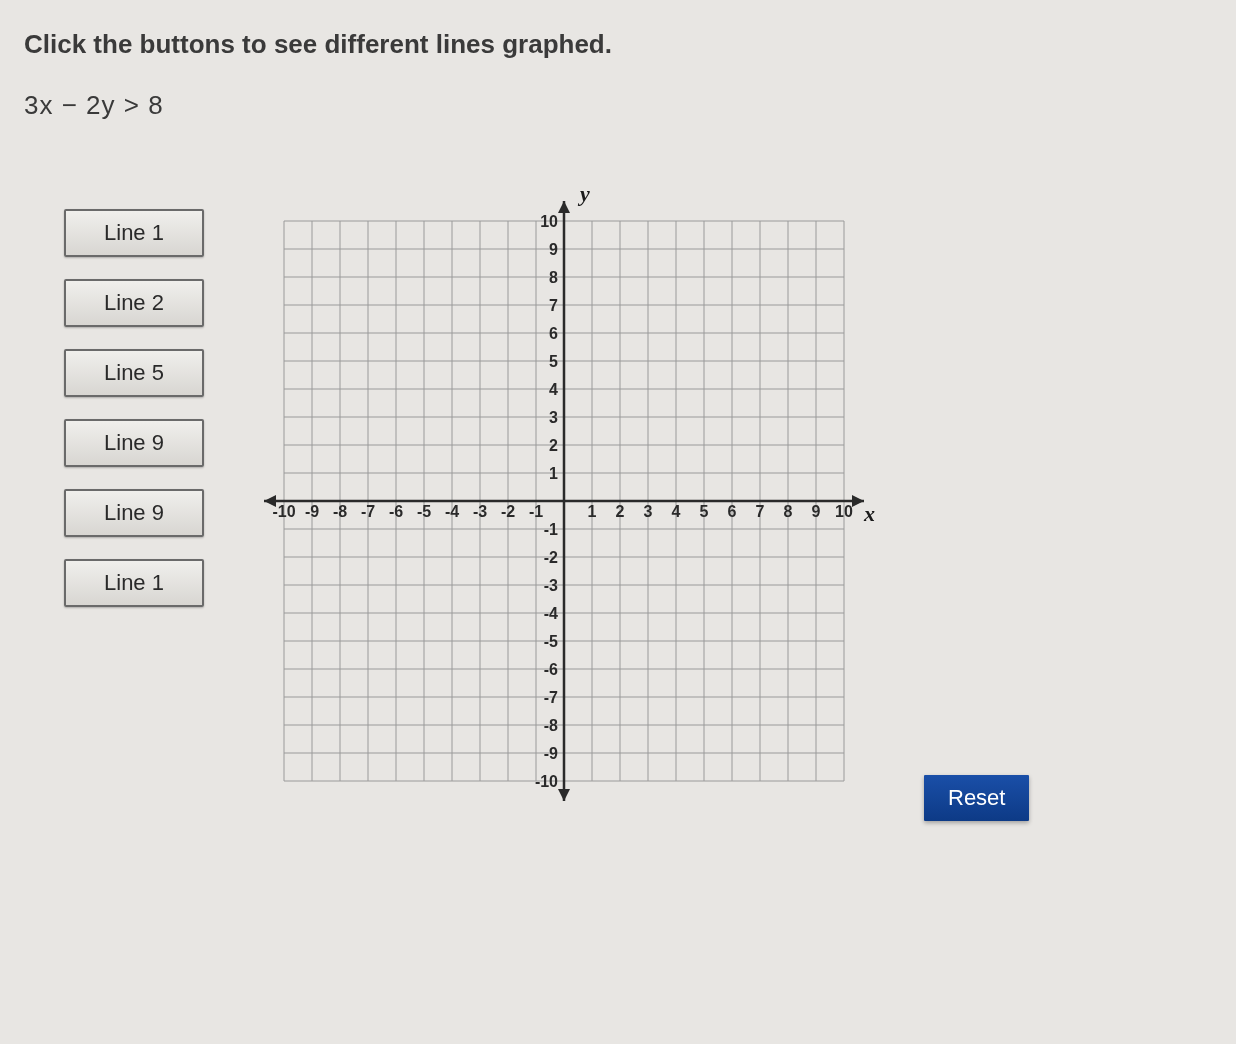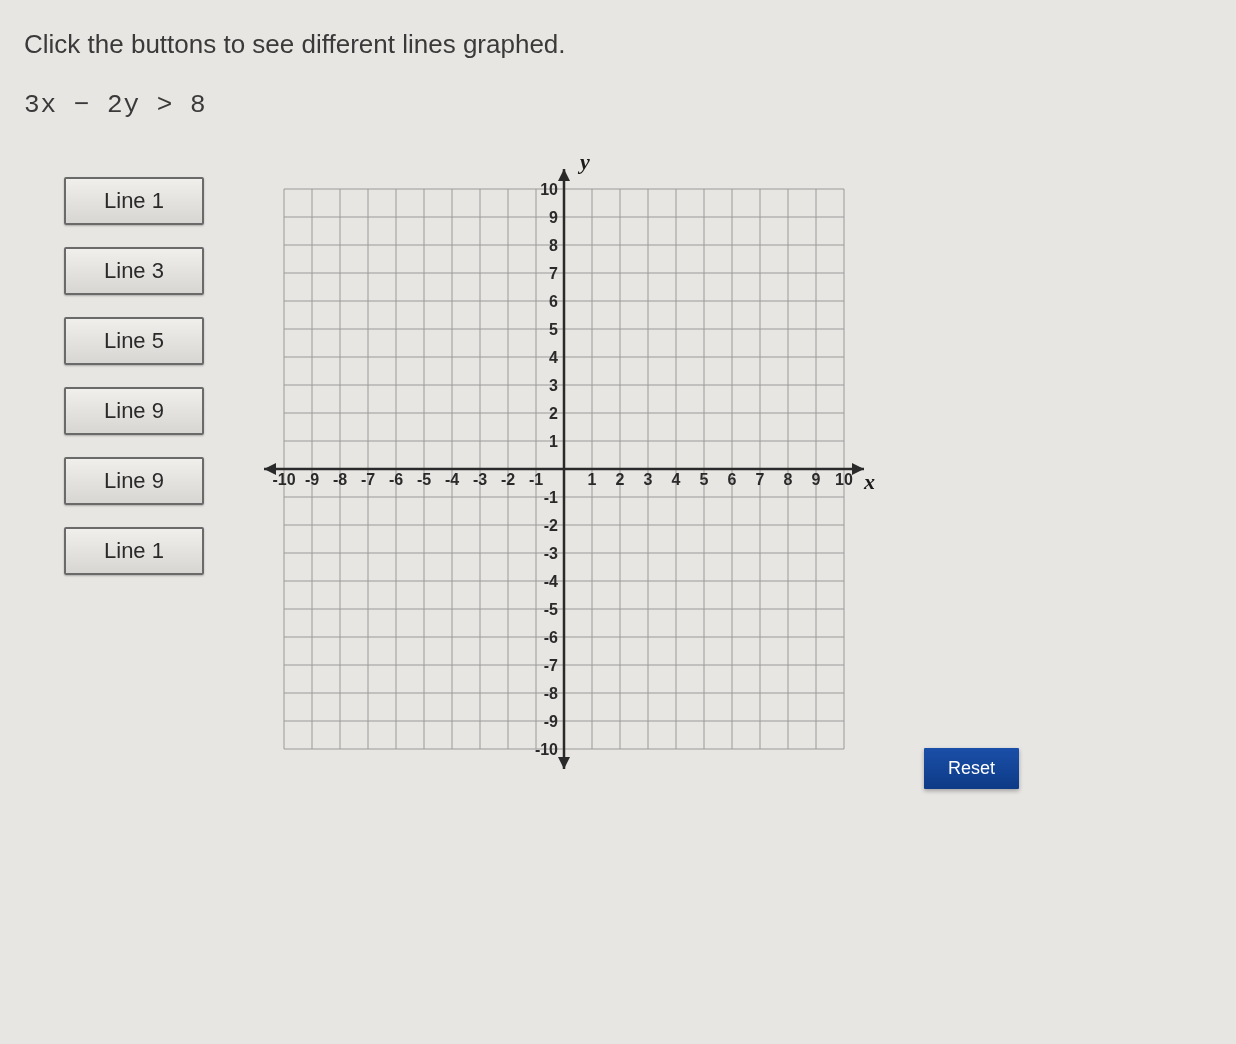--- a/index.html
+++ b/index.html
@@ -8,29 +8,28 @@
       background: #e8e6e3;
       padding: 24px;
       width: 1236px;
       height: 1044px;
       color: #3a3a3a;
     }
     .instructions {
       font-size: 26px;
       line-height: 1.6;
       margin-bottom: 24px;
-      font-weight: 400;
+      font-weight: 700;
     }
     .instructions p { margin-bottom: 10px; }
     .inequality {
       font-size: 26px;
       font-weight: 400;
       letter-spacing: 1px;
-      margin-bottom: 29px;
-      font-family: Liberation Mono, monospace;
+      margin-bottom: 60px;
     }
     .workspace {
       display: flex;
       align-items: flex-start;
       gap: 40px;
     }
     .button-column {
       display: flex;
       flex-direction: column;
       gap: 22px;
@@ -56,21 +55,21 @@
       height: 640px;
     }
     .reset-button {
       align-self: flex-end;
       margin-top: 500px;
       background: linear-gradient(#1a4fa8, #0d3a86);
       color: #fff;
       border: none;
       border-radius: 1px;
       padding: 10px 24px;
-      font-size: 18px;
+      font-size: 22px;
       font-family: Verdana, Arial, sans-serif;
       cursor: pointer;
       box-shadow: 0 2px 4px rgba(0,0,0,0.3);
     }
     svg { display: block; }
     .grid-line { stroke: #9a9a9a; stroke-width: 1; }
     .axis-line { stroke: #2a2a2a; stroke-width: 2.5; }
     .tick-label {
       font-size: 16px;
       font-weight: bold;
@@ -91,21 +90,21 @@
 <div class="instructions">
   <p>Click the buttons to see different lines graphed.</p>
 </div>
 
 <div class="inequality">3x − 2y &gt; 8</div>
 
 <div class="workspace">
 
   <div class="button-column">
     <button class="line-button">Line 1</button>
-    <button class="line-button">Line 3</button>
+    <button class="line-button">Line 2</button>
     <button class="line-button">Line 5</button>
     <button class="line-button">Line 9</button>
     <button class="line-button">Line 9</button>
     <button class="line-button">Line 1</button>
   </div>
 
   <div class="graph-area">
     <svg width="640" height="640" viewBox="0 0 640 640">
 
       <g>

